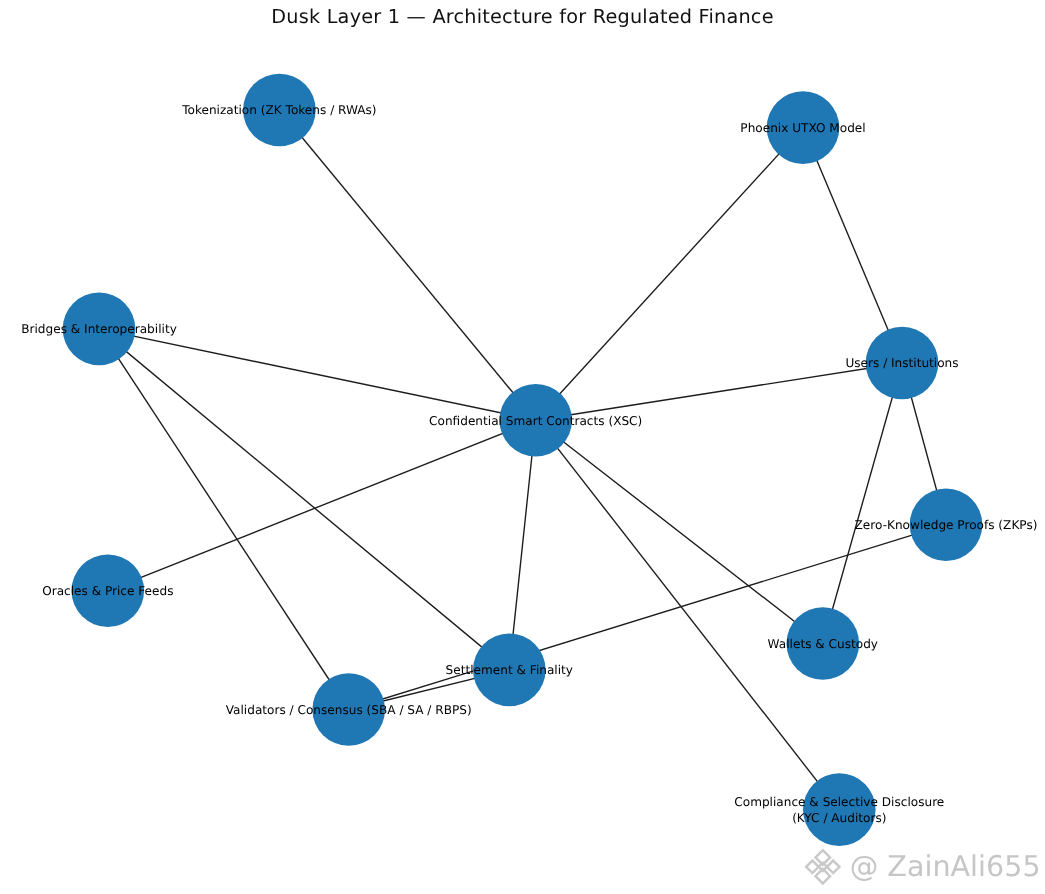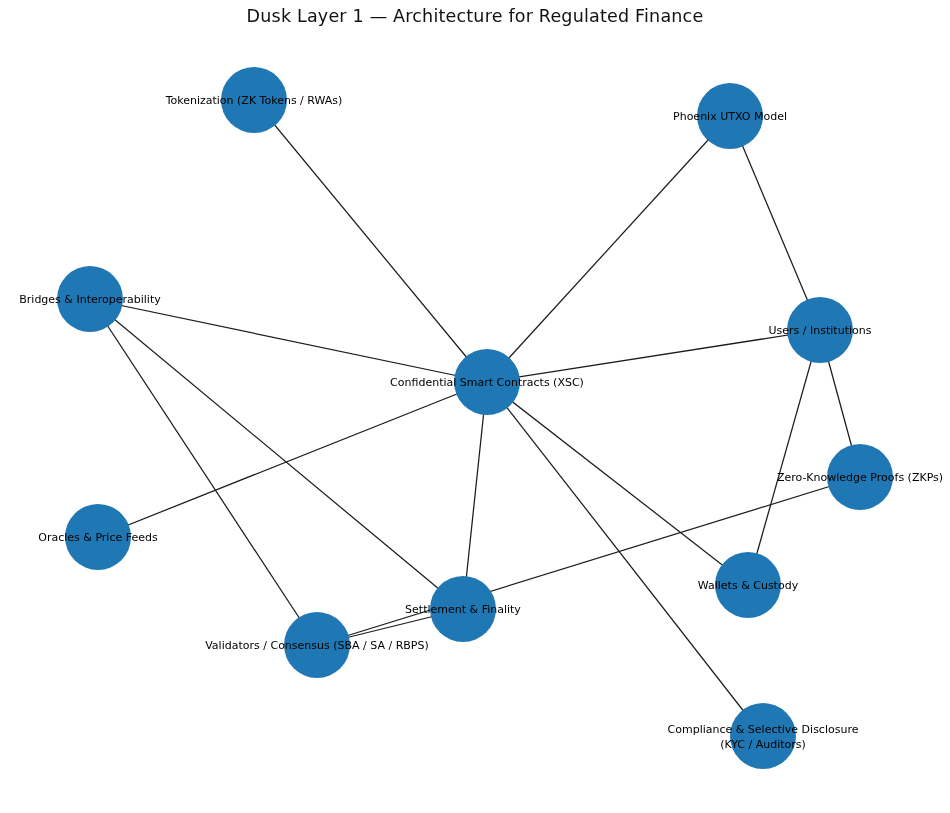--- a/index.html
+++ b/index.html
@@ -94,14 +94,26 @@
         <text text-anchor="middle" fill="#000000"><tspan x="98" y="541">Oracles &amp; Price Feeds</tspan></text>
         <text text-anchor="middle" fill="#000000"><tspan x="748" y="589">Wallets &amp; Custody</tspan></text>
         <text text-anchor="middle" fill="#000000"><tspan x="463" y="613">Settlement &amp; Finality</tspan></text>
         <text text-anchor="middle" fill="#000000"><tspan x="317" y="649">Validators / Consensus (SBA / SA / RBPS)</tspan></text>
         <text text-anchor="middle" fill="#000000"><tspan x="763" y="733">Compliance &amp; Selective Disclosure</tspan><tspan x="763" y="747.5">(KYC / Auditors)</tspan></text>
       </g>
   </svg>
 
   <div id="diagram-title">Dusk Layer 1 — Architecture for Regulated Finance</div>
 
+  <div id="watermark">
+    <svg width="34" height="34" viewBox="0 0 36 36">
+      <g fill="none" stroke="#c9c9c9" stroke-width="2.4" stroke-linejoin="miter">
+        <path d="M18 2  L25 9  L18 16 L11 9  Z"></path>
+        <path d="M8 12  L14 18 L8 24  L2 18  Z"></path>
+        <path d="M28 12 L34 18 L28 24 L22 18 Z"></path>
+        <path d="M18 20 L25 27 L18 34 L11 27 Z"></path>
+        <path d="M18 14 L22 18 L18 22 L14 18 Z"></path>
+      </g>
+    </svg>
+    <span>@ ZainAli655</span>
+  </div>
 
 </div>
 
 </body></html>

